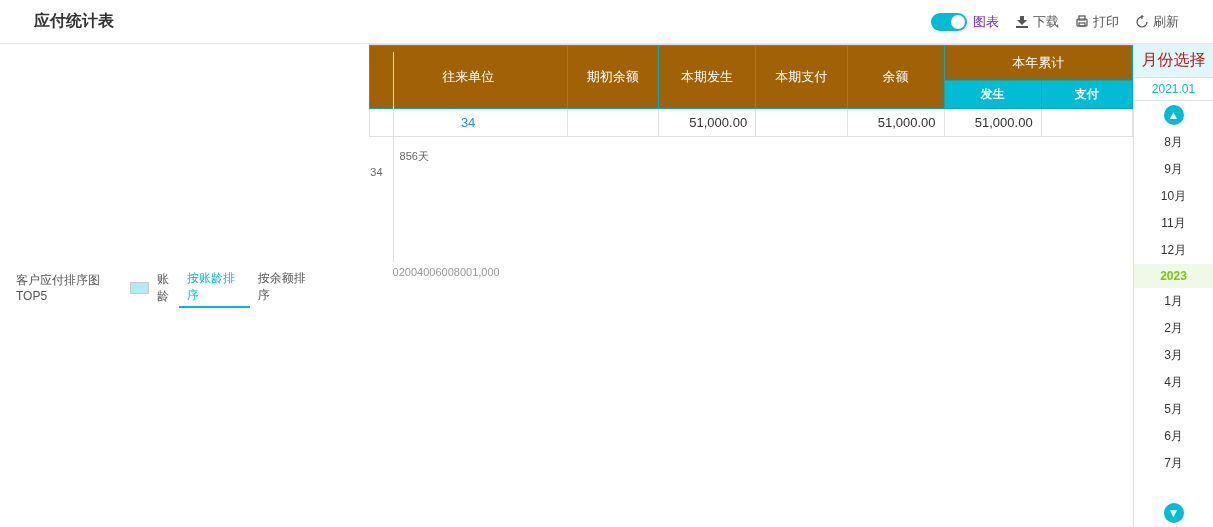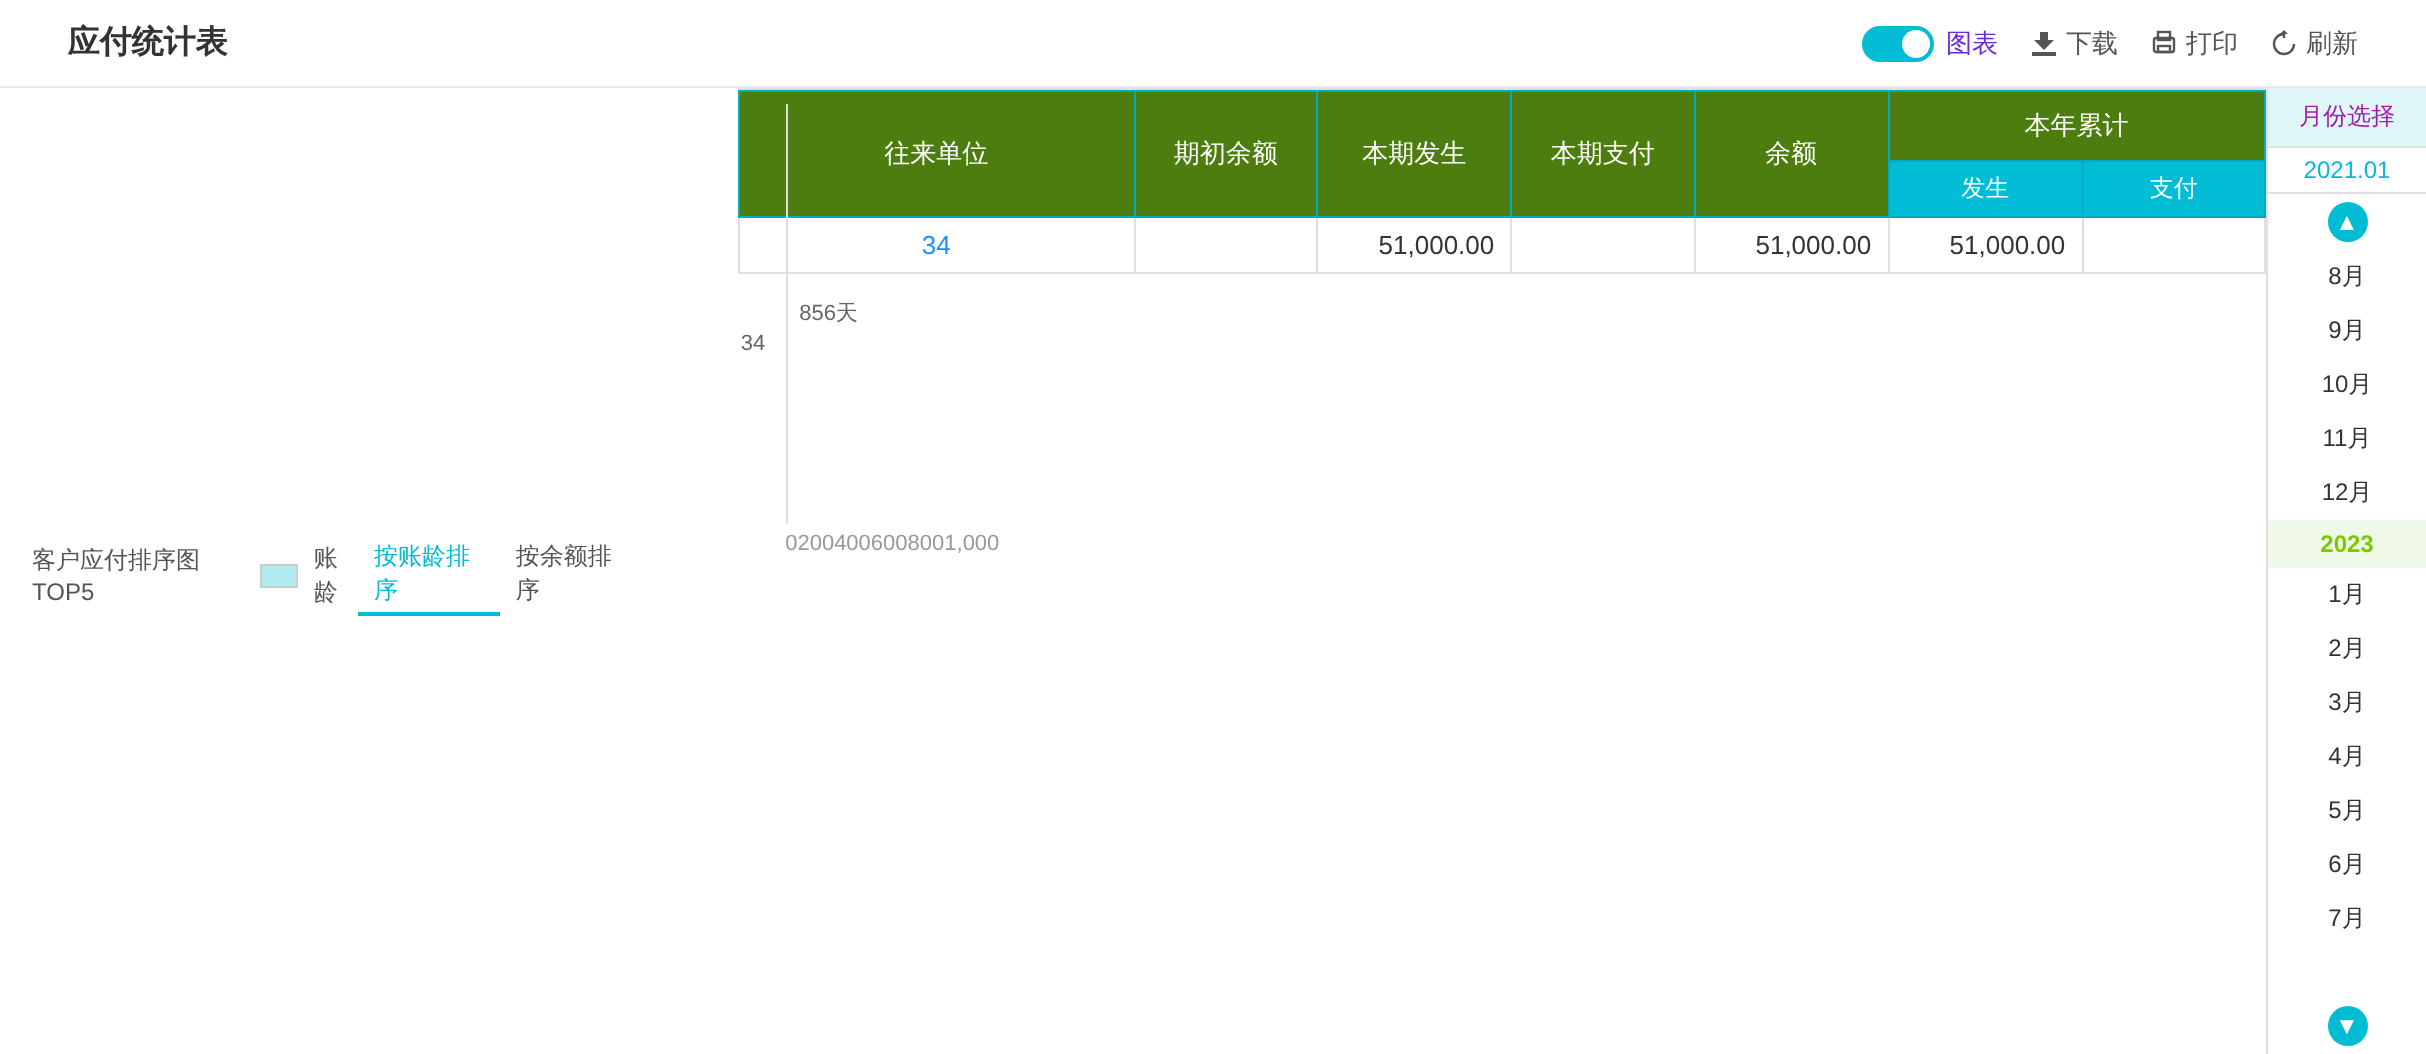--- a/index.html
+++ b/index.html
@@ -31,29 +31,29 @@
     .chart-sort-btns { display: flex; gap: 0; }
     .sort-btn { font-size: 12px; color: #555; padding: 2px 8px; cursor: pointer; border-bottom: 2px solid transparent; }
     .sort-btn.active { color: #00bcd4; border-bottom: 2px solid #00bcd4; }
 
     
     .chart-area { flex: 1; padding: 8px 16px; position: relative; min-height: 300px; }
 
     
     .table-section { border-top: 1px solid #e0e0e0; }
     table { width: 100%; border-collapse: collapse; }
-    .table-header-row th { background: #4d7c0f; color: #fff; text-align: center; padding: 8px 6px; font-size: 13px; font-weight: normal; border: 1px solid #00acc1; }
-    .table-sub-header th { background: #00bcd4; color: #fff; text-align: center; padding: 5px 6px; font-size: 12px; font-weight: normal; border: 1px solid #00acc1; }
+    .table-header-row th { background: #a16207; color: #fff; text-align: center; padding: 8px 6px; font-size: 13px; font-weight: normal; border: 1px solid #00acc1; }
+    .table-sub-header th { background: #00bcd4; color: #fff; text-align: center; padding: 5px 6px; font-size: 12px; font-weight: bold; border: 1px solid #00acc1; }
     .table-data-row td { text-align: right; padding: 6px 8px; font-size: 13px; border: 1px solid #e0e0e0; background: #fff; }
     .table-data-row td:first-child { text-align: center; }
     .table-data-row td a { color: #1890ff; text-decoration: none; }
 
     
     .sidebar { width: 80px; background: #fff; border-left: 1px solid #e0e0e0; display: flex; flex-direction: column; font-size: 12px; overflow-y: auto; }
-    .sidebar-header { background: #e0f7fa; padding: 6px 4px; text-align: center; font-size: 12px; color: #a21caf; border-bottom: 1px solid #e0e0e0; }
+    .sidebar-header { background: #e0f7fa; padding: 6px 4px; text-align: center; font-size: 16px; color: #b91c1c; border-bottom: 1px solid #e0e0e0; }
     .sidebar-year { color: #00bcd4; font-size: 12px; text-align: center; padding: 4px 0; border-bottom: 1px solid #e0e0e0; }
     .sidebar-nav-btn { display: flex; justify-content: center; align-items: center; padding: 4px 0; cursor: pointer; }
     .nav-arrow { width: 20px; height: 20px; background: #00bcd4; border-radius: 50%; display: flex; align-items: center; justify-content: center; color: #fff; font-size: 12px; }
     .sidebar-month { text-align: center; padding: 5px 4px; cursor: pointer; color: #333; font-size: 12px; }
     .sidebar-month.year-marker { color: #7ec800; font-weight: bold; background: #f0f9e8; }
     .sidebar-months { flex: 1; overflow-y: auto; }
 
     .icon-svg { width: 14px; height: 14px; }
   </style>
 </head>

